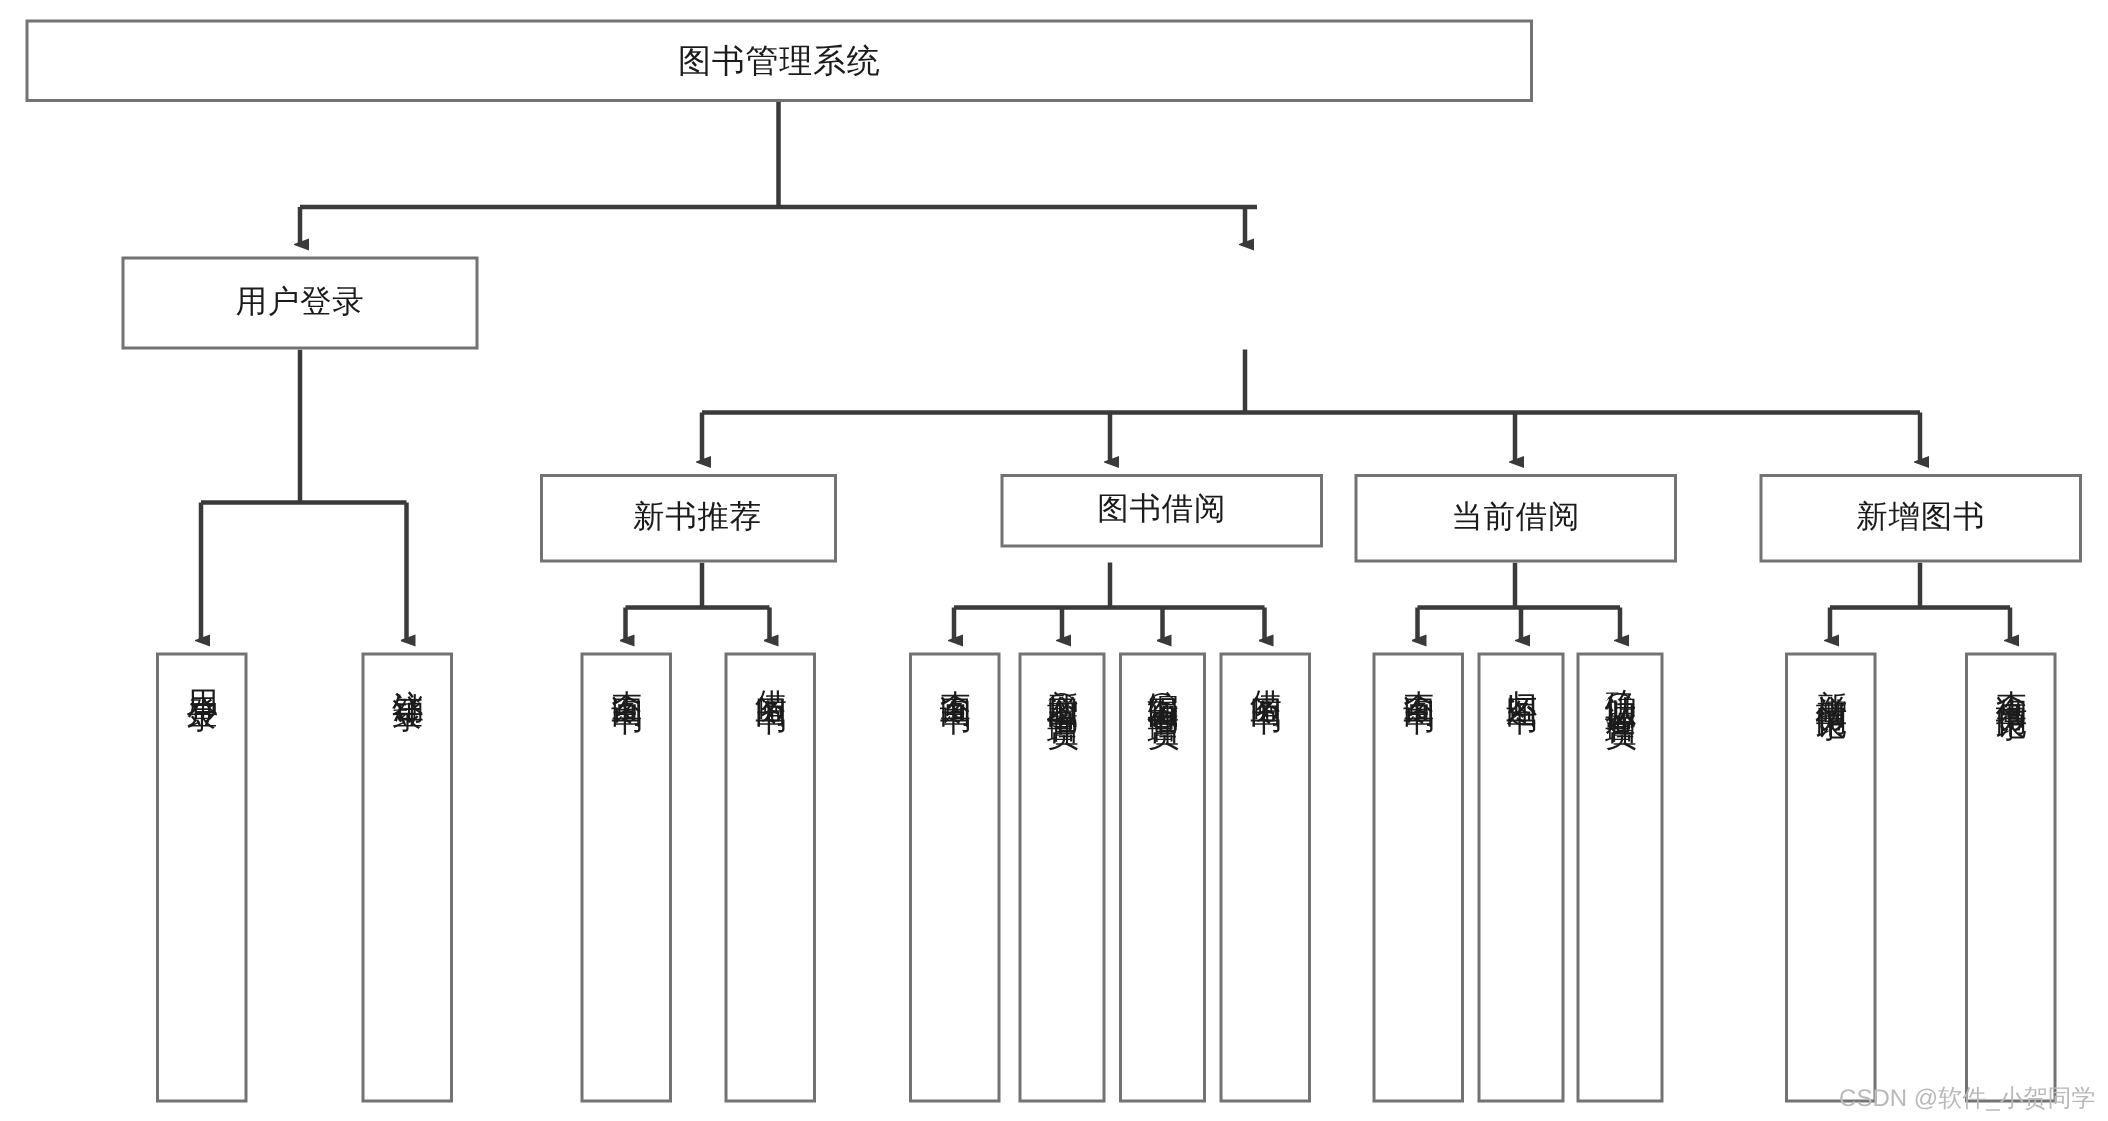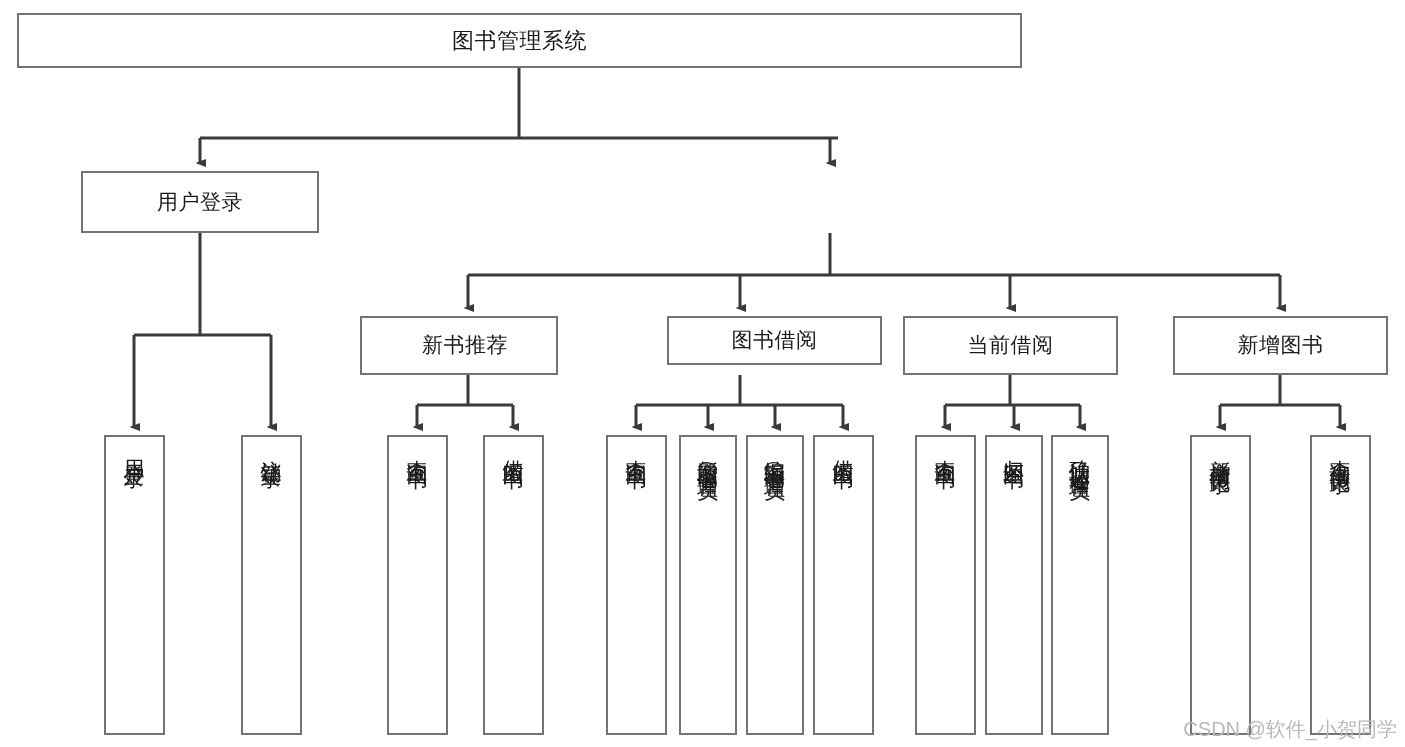--- a/index.html
+++ b/index.html
@@ -55,21 +55,21 @@
     text-orientation: upright;
     font-size: 21px;
     letter-spacing: 3px;
     line-height: 1;
   }
   #root-node .label { font-size: 22px; }
   .watermark {
     position: absolute;
     right: 8px;
     bottom: 4px;
-    font-size: 20px;
+    font-size: 16px;
     color: #b9b9b9;
     z-index: 5;
     white-space: nowrap;
   }
 </style>
 </head>
 <body>
 
 <div id="canvas">
 

